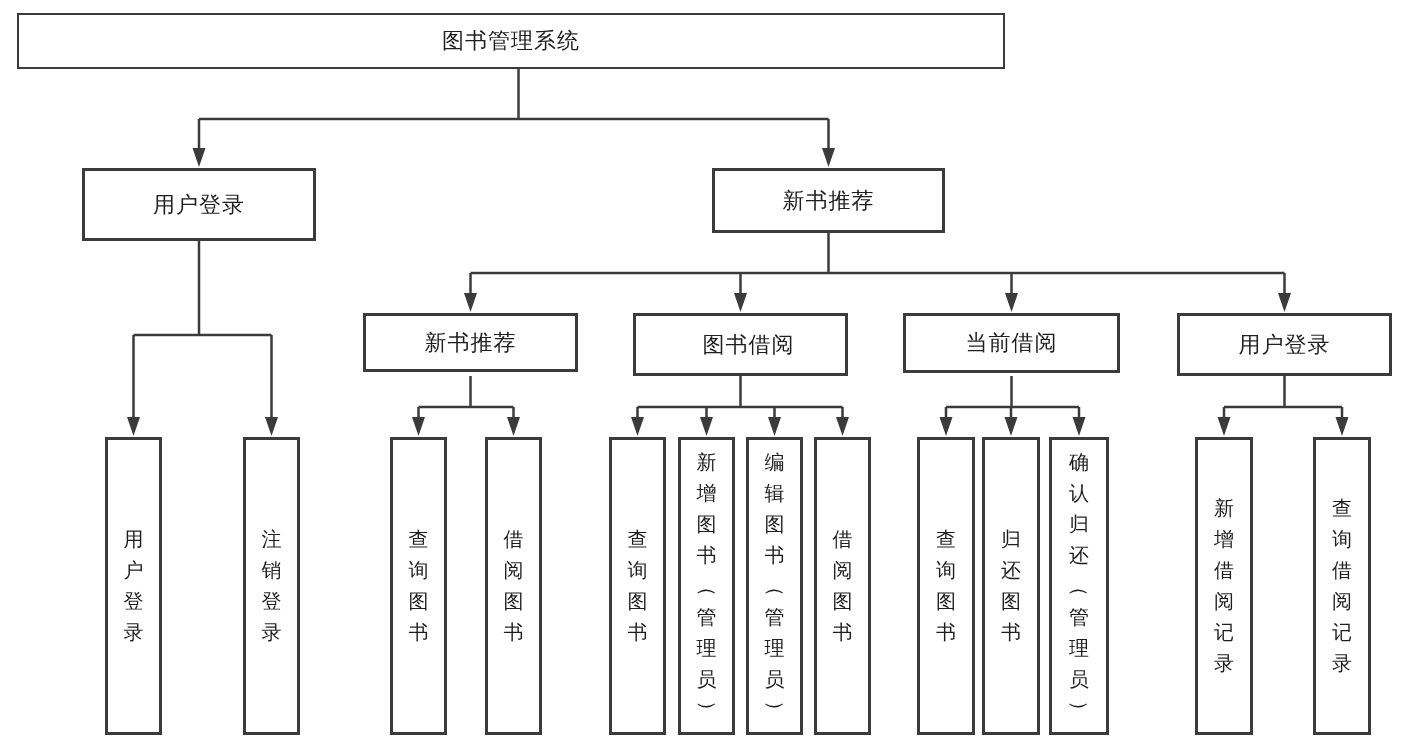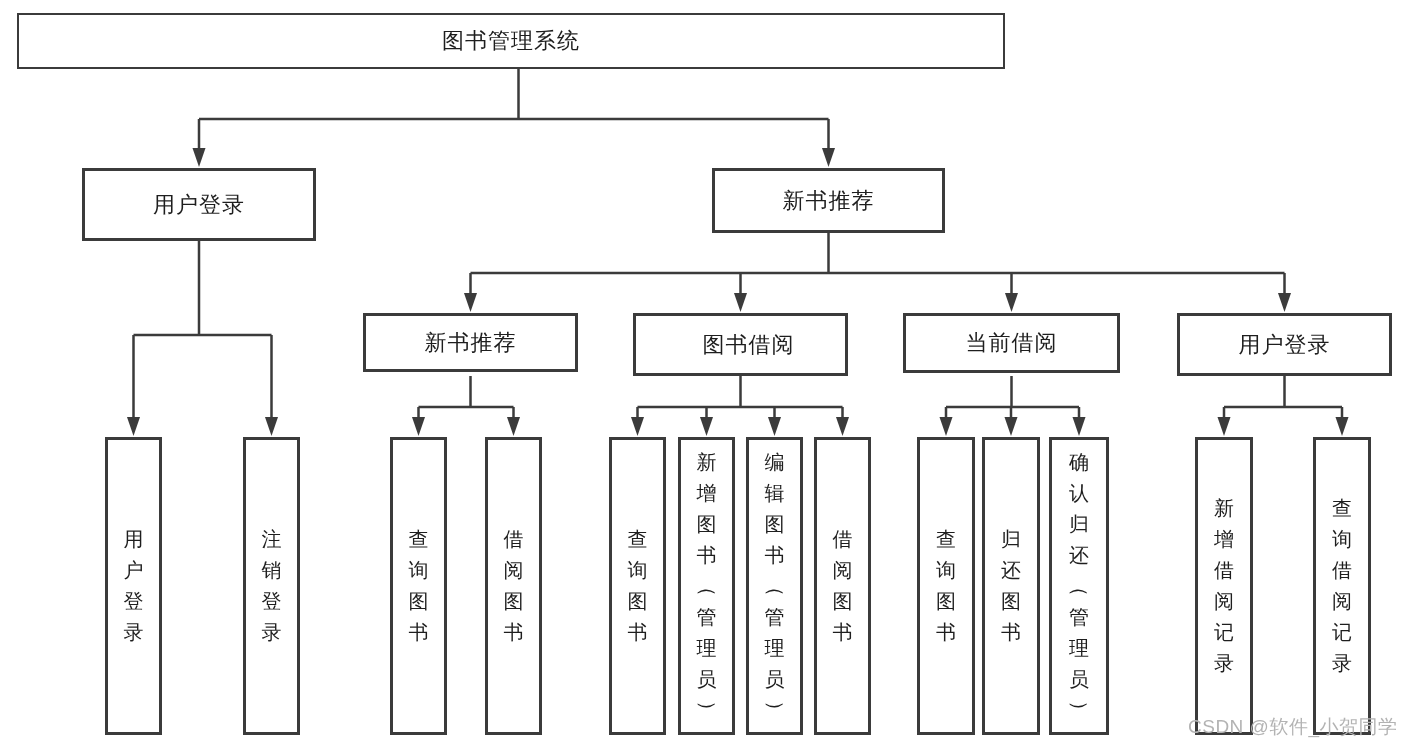--- a/index.html
+++ b/index.html
@@ -198,14 +198,13 @@
         <div class="vtext">
           <span class="ch">查</span>
           <span class="ch">询</span>
           <span class="ch">借</span>
           <span class="ch">阅</span>
           <span class="ch">记</span>
           <span class="ch">录</span>
         </div>
       </div>
     </div>
-  <div class="watermark">CSDN @软件_小贺同学</div>
 </div>
 
 </body></html>

